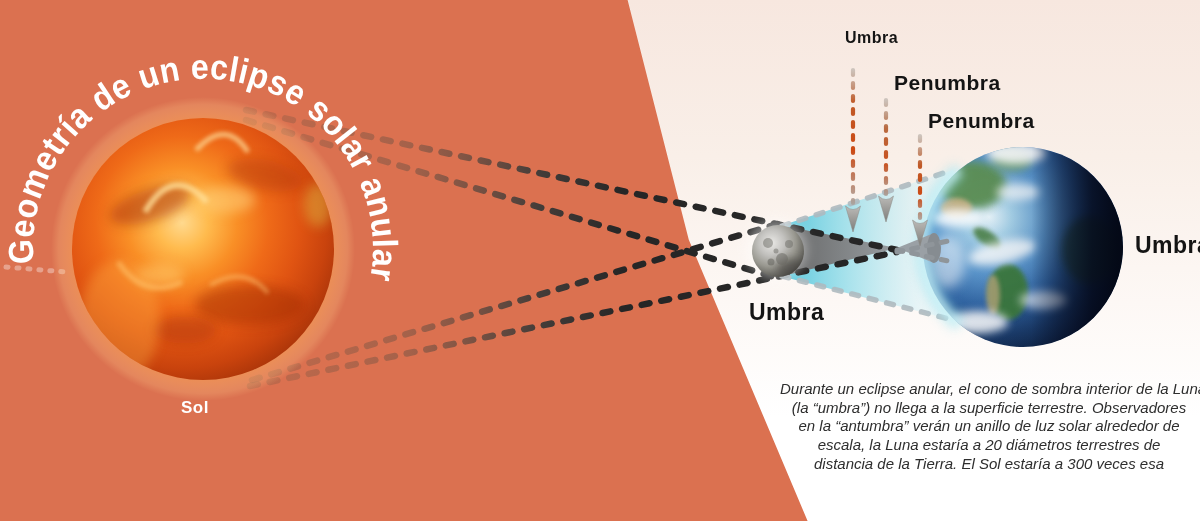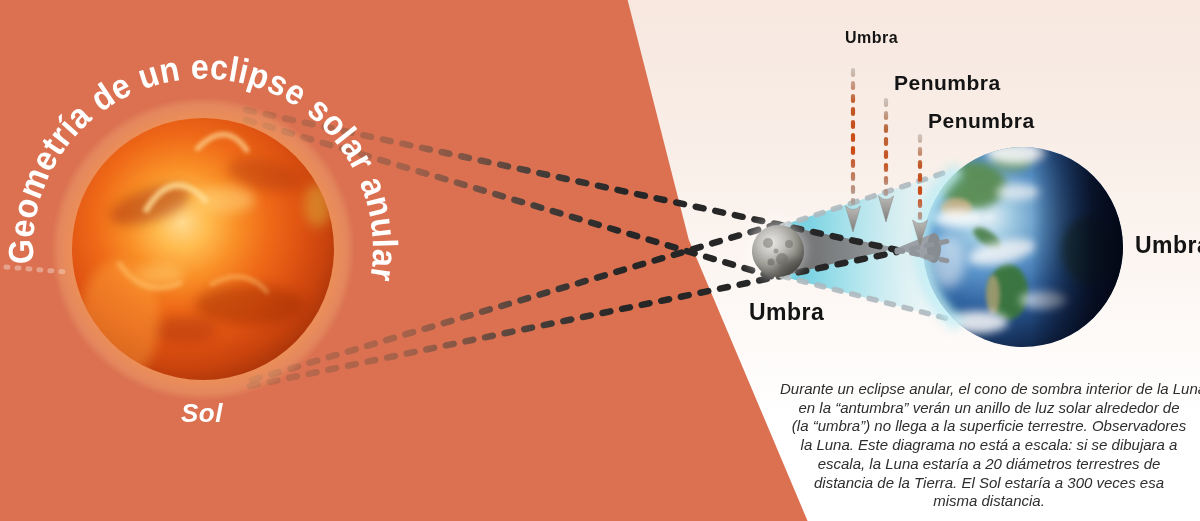--- a/index.html
+++ b/index.html
@@ -12,21 +12,21 @@
     position:absolute;inset:0;background:#db7150;
     clip-path:polygon(0 0,52.3% 0,57.4% 46%,67.3% 100%,0 100%);
   }
   svg.diagram{position:absolute;left:0;top:0;}
   .lbl{position:absolute;font-weight:bold;color:#141414;white-space:nowrap;letter-spacing:.5px;}
   .lbl-umbra{left:845px;top:29px;font-size:16px;}
   .lbl-penumbra{left:894px;top:71px;font-size:21px;}
   .lbl-antumbra{left:928px;top:109px;font-size:21px;}
   .lbl-tierra{left:1135px;top:232px;font-size:23px;}
   .lbl-luna{left:749px;top:299px;font-size:23px;}
-  .lbl-sol{left:181px;top:398px;font-size:26px;color:#ffffff;font-style:italic;}
+  .lbl-sol{left:181px;top:398px;font-size:17px;color:#ffffff;}
   .desc{
     position:absolute;left:780px;top:380px;width:418px;
     font-size:15px;line-height:18.7px;font-style:italic;color:#2e2e2e;
     text-align:center;
   }
   .desc div{white-space:nowrap;}
 </style>
 </head>
 <body>
 
@@ -234,20 +234,18 @@
 
   <div class="lbl lbl-umbra">Umbra</div>
   <div class="lbl lbl-penumbra">Penumbra</div>
   <div class="lbl lbl-antumbra">Penumbra</div>
   <div class="lbl lbl-tierra">Umbra</div>
   <div class="lbl lbl-luna">Umbra</div>
   <div class="lbl lbl-sol">Sol</div>
 
   <div class="desc">
     <div>Durante un eclipse anular, el cono de sombra interior de la Luna</div>
+    <div>(la “umbra”) no llega a la superficie terrestre. Observadores</div>
     <div>en la “antumbra” verán un anillo de luz solar alrededor de</div>
-    <div>(la “umbra”) no llega a la superficie terrestre. Observadores</div>
-    <div>la Luna. Este diagrama no está a escala: si se dibujara a</div>
     <div>escala, la Luna estaría a 20 diámetros terrestres de</div>
     <div>distancia de la Tierra. El Sol estaría a 300 veces esa</div>
-    <div>misma distancia.</div>
   </div>
 </div>
 
 </body></html>

